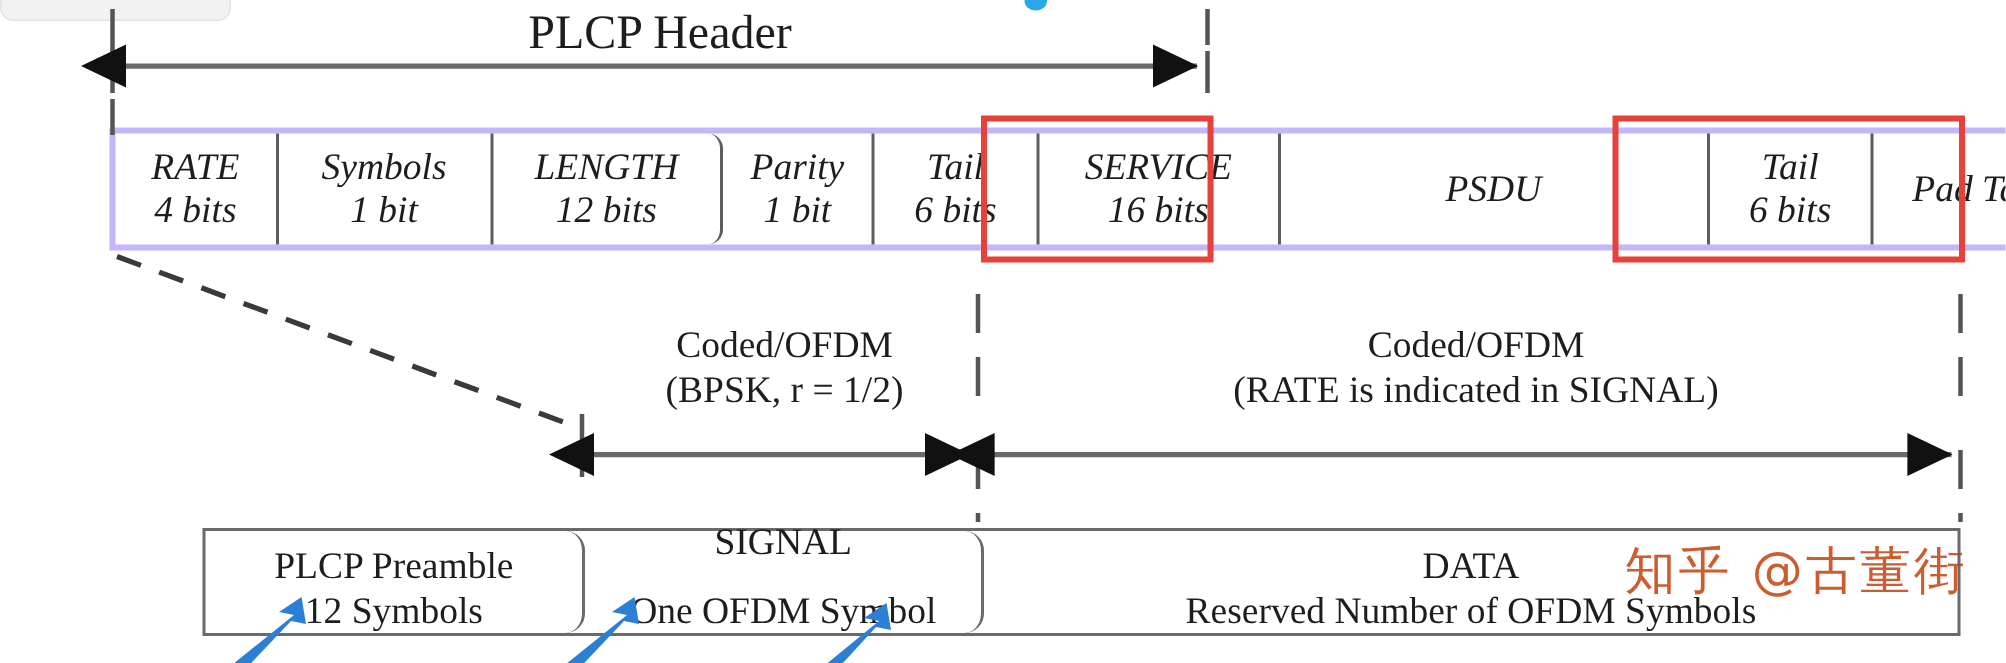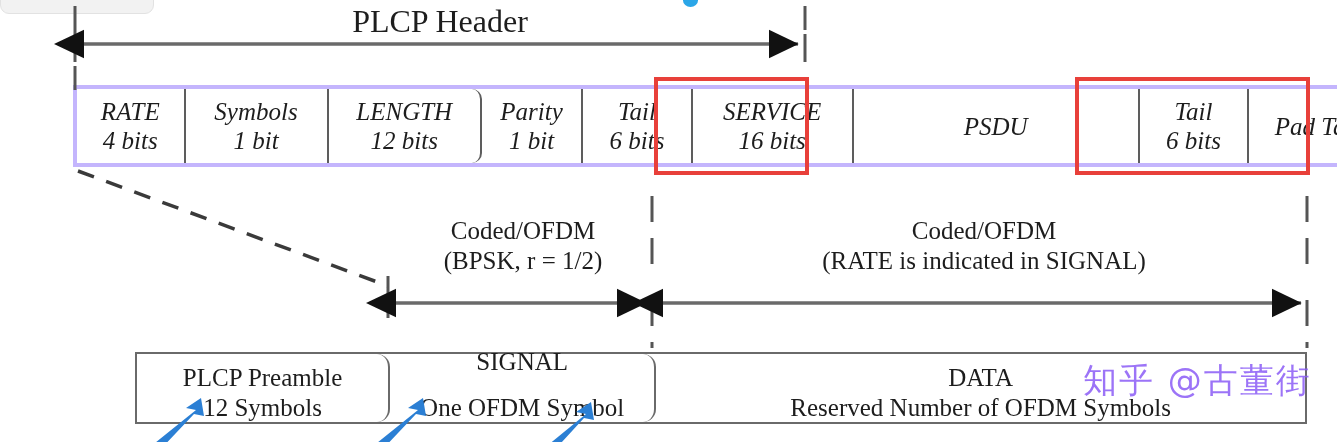--- a/index.html
+++ b/index.html
@@ -55,21 +55,21 @@
 
   
   svg.overlay{position:absolute;left:0;top:0;width:1337px;height:442px;overflow:visible;pointer-events:none;}
 
   
   .hdr-title{font-size:32px;}
   .note{font-size:25px;line-height:1.2;text-align:center;}
 
   
   .watermark{
-    left:1083px;top:358px;font-size:34px;color:#8b5cf6;opacity:.85;
+    left:1083px;top:358px;font-size:34px;color:#c2410c;opacity:.85;
     font-family:"DejaVu Sans",sans-serif;letter-spacing:2px;white-space:nowrap;
   }
 </style>
 </head>
 <body>
 
 <div id="stage">
 
   <div class="abs tab-fragment"></div>
   <div class="abs blue-dot"></div>

